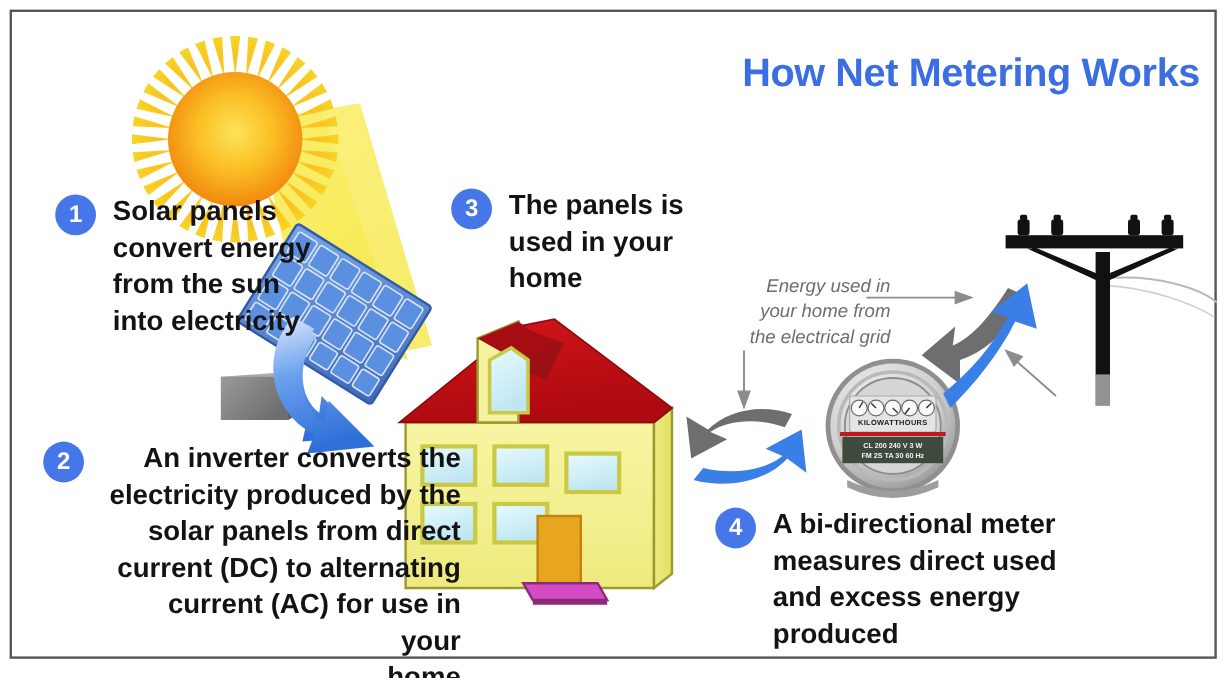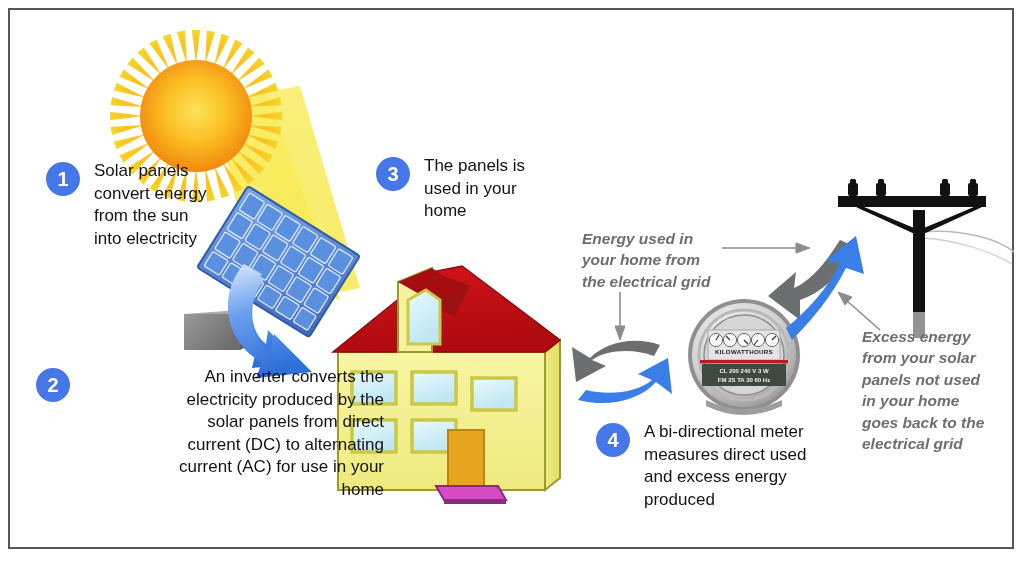--- a/index.html
+++ b/index.html
@@ -48,22 +48,22 @@
     border-radius:50%;
     background:#4677e8;
     color:#ffffff;
     font-size:20px;
     font-weight:bold;
     line-height:34px;
     text-align:center;
   }
   .step-text{
     position:absolute;
-    font-size:17px;
-    font-weight:normal;
+    font-size:23px;
+    font-weight:bold;
     color:#131313;
     line-height:1.33;
     white-space:pre-line;
   }
 
   #step1{left:46px;  top:162px;}
   #step1 .step-text{left:48px; top:-2px; width:190px;}
 
   #step2{left:36px;  top:368px;}
   #step2 .step-text{left:48px; top:-2px; width:300px;text-align:right;}
@@ -72,24 +72,25 @@
   #step3 .step-text{left:48px; top:-2px; width:180px;}
 
   #step4{left:596px; top:423px;}
   #step4 .step-text{left:48px; top:-2px; width:265px;}
 
   
   .note{
     position:absolute;
     font-size:15.5px;
     font-style:italic;
-    font-weight:bold;
+    font-weight:normal;
     color:#6d6e70;
     line-height:1.38;
     white-space:pre-line;
+    text-align:right;
   }
   #note-grid{left:582px; top:228px; width:160px;}
   #note-excess{left:862px; top:326px; width:150px;}
 
   svg{display:block;}
   .nosel{user-select:none;}
 </style>
 </head>
 <body>
 
@@ -383,20 +384,21 @@
       <polygon points="620,340 615,326 625,326"></polygon>
 
       <line x1="722" y1="248" x2="800" y2="248" stroke-width="1.6"></line>
       <polygon points="810,248 796,243 796,253"></polygon>
 
       <line x1="880" y1="330" x2="846" y2="300" stroke-width="1.6"></line>
       <polygon points="838,292 852,297 845,305"></polygon>
     </g>
   </svg>
 
+  <div id="title" class="nosel">How Net Metering Works</div>
 
   <div class="step" id="step1">
     <div class="badge nosel">1</div>
     <div class="step-text">Solar panels
 convert energy
 from the sun
 into electricity</div>
   </div>
 
   <div class="step" id="step2">
@@ -421,19 +423,13 @@
     <div class="step-text">A bi-directional meter
 measures direct used
 and excess energy
 produced</div>
   </div>
 
   <div class="note" id="note-grid">Energy used in
 your home from
 the electrical grid</div>
 
-  <div class="note" id="note-excess">Excess energy
-from your solar
-panels not used
-in your home
-goes back to the
-electrical grid</div>
 </div>
 
 </body></html>

